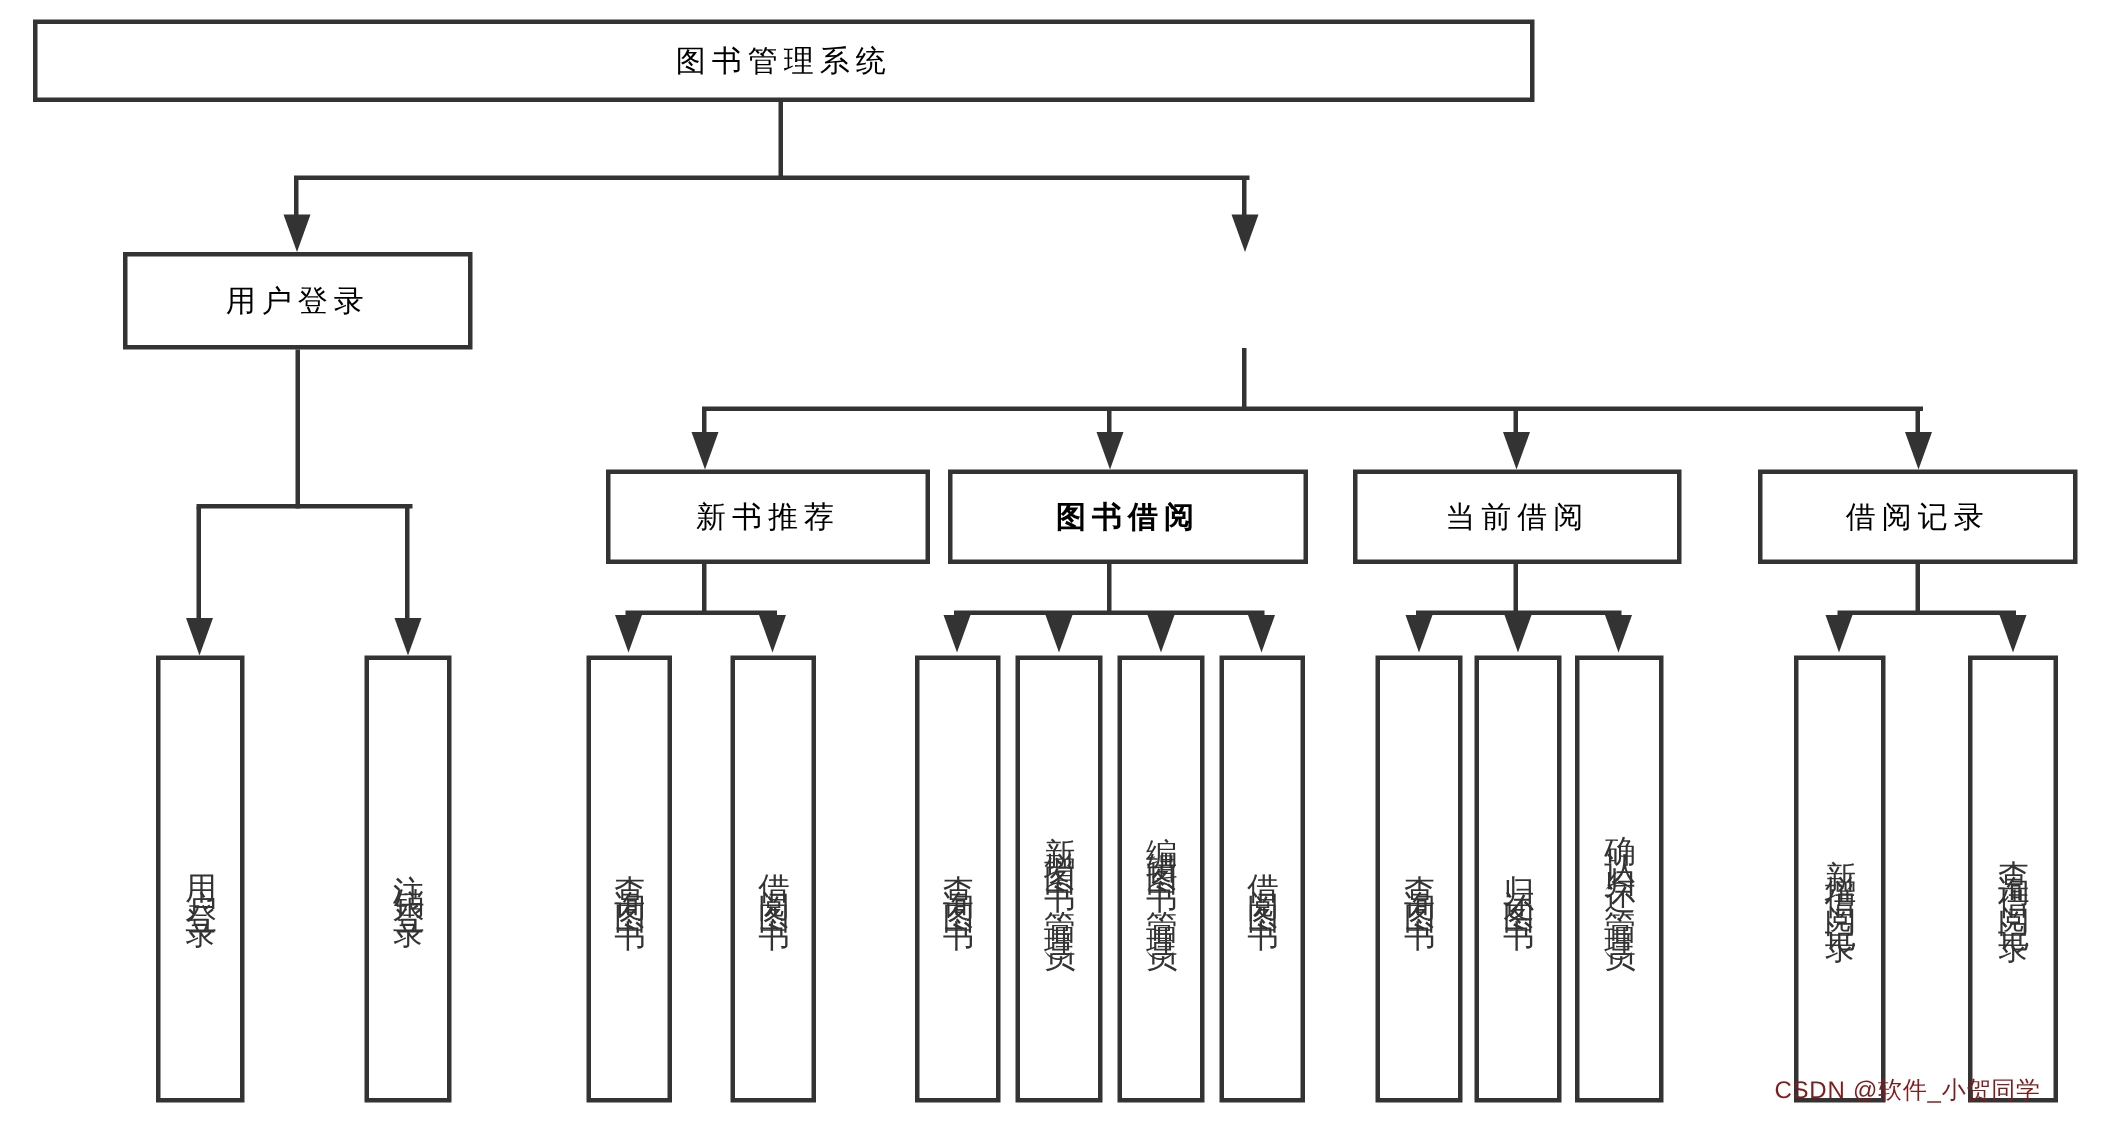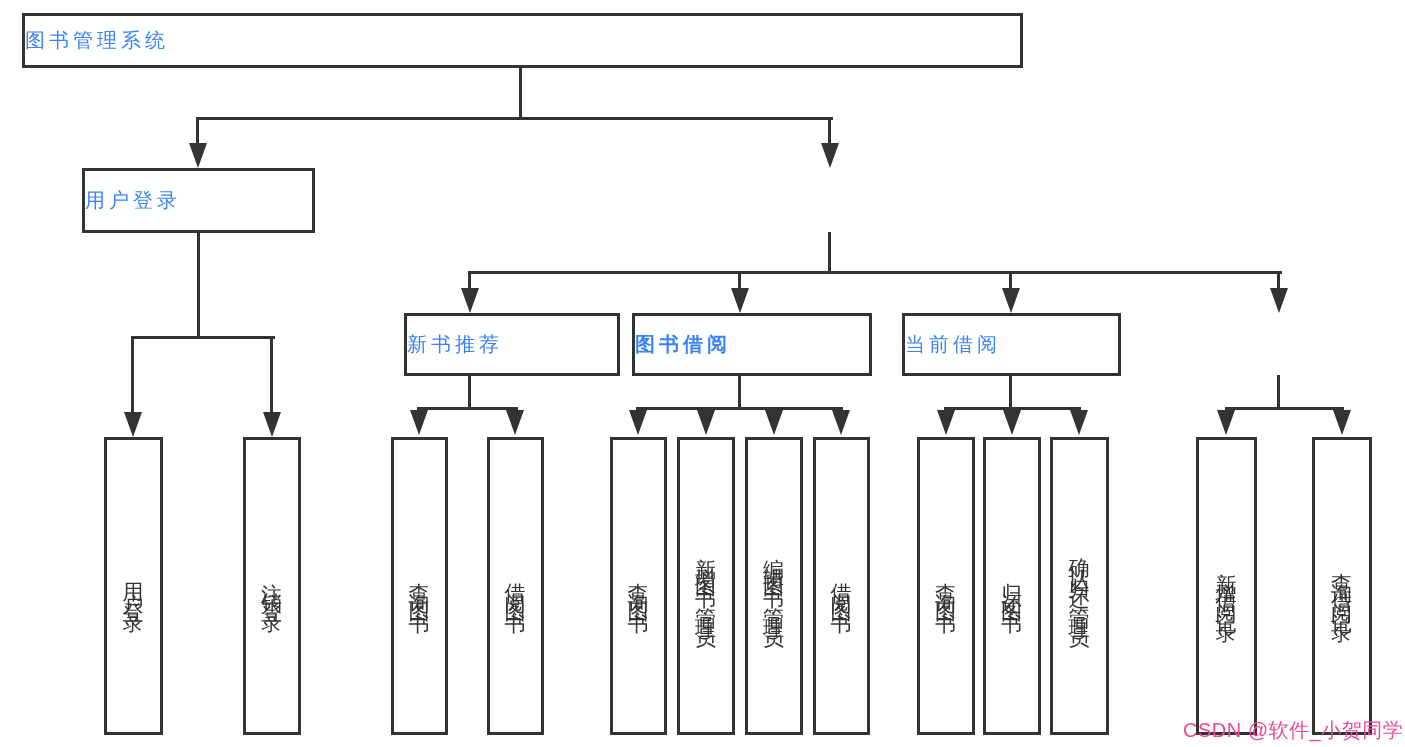--- a/index.html
+++ b/index.html
@@ -2,40 +2,40 @@
 <html><head>
 <meta charset="utf-8">
 <style>
   html,body{margin:0;padding:0;background:#ffffff;}
   #canvas{
     position:relative;width:1405px;height:747px;background:#ffffff;overflow:hidden;
     font-family:"Liberation Sans","DejaVu Sans",sans-serif;color:#333333;
   }
   .box{
     position:absolute;border:3px solid #333333;background:#ffffff;box-sizing:border-box;
-    display:flex;align-items:center;
-    font-size:20px;letter-spacing:4px;color:#3b82f6;white-space:nowrap;
+    display:flex;align-items:center;justify-content:center;
+    font-size:20px;letter-spacing:4px;color:#000000;white-space:nowrap;
   }
   .leafbox{
     position:absolute;border:3px solid #333333;background:#ffffff;box-sizing:border-box;
     display:flex;align-items:center;justify-content:center;
   }
   .vtext{
     writing-mode:vertical-rl;text-orientation:mixed;
     font-size:21px;letter-spacing:10px;line-height:1;color:#333333;white-space:nowrap;
   }
   .ln{position:absolute;background:#333333;}
   .arrow{
     position:absolute;width:0;height:0;
     border-left:9px solid transparent;border-right:9px solid transparent;
     border-top:25px solid #333333;
   }
   .watermark{
     position:absolute;left:1183px;top:717px;z-index:10;
-    font-size:20px;letter-spacing:0.5px;color:#ec4899;white-space:nowrap;
+    font-size:16px;letter-spacing:0.5px;color:#7f1d1d;white-space:nowrap;
   }
 </style>
 </head>
 <body>
 
 <div id="canvas">
 
   <div class="ln" style="left:519px;top:68px;width:3px;height:52px;"></div>
   <div class="ln" style="left:196px;top:117px;width:637px;height:3px;"></div>
   <div class="ln" style="left:196px;top:119px;width:3px;height:26px;"></div>
@@ -93,20 +93,23 @@
 
   <div class="box" style="left:362px;top:313px;width:216px;height:63px;margin-left:42px;">
     <span>新书推荐</span>
   </div>
   <div class="box" style="left:632px;top:313px;width:240px;height:63px;font-weight:bold;">
     <span>图书借阅</span>
   </div>
   <div class="box" style="left:902px;top:313px;width:219px;height:63px;">
     <span>当前借阅</span>
   </div>
+  <div class="box" style="left:1172px;top:313px;width:213px;height:63px;">
+    <span>借阅记录</span>
+  </div>
 
   <div class="leafbox" style="left:104px;top:437px;width:59px;height:298px;">
     <span class="vtext">用户登录</span>
   </div>
   <div class="leafbox" style="left:243px;top:437px;width:58px;height:298px;">
     <span class="vtext">注销登录</span>
   </div>
   <div class="leafbox" style="left:391px;top:437px;width:57px;height:298px;">
     <span class="vtext">查询图书</span>
   </div>

